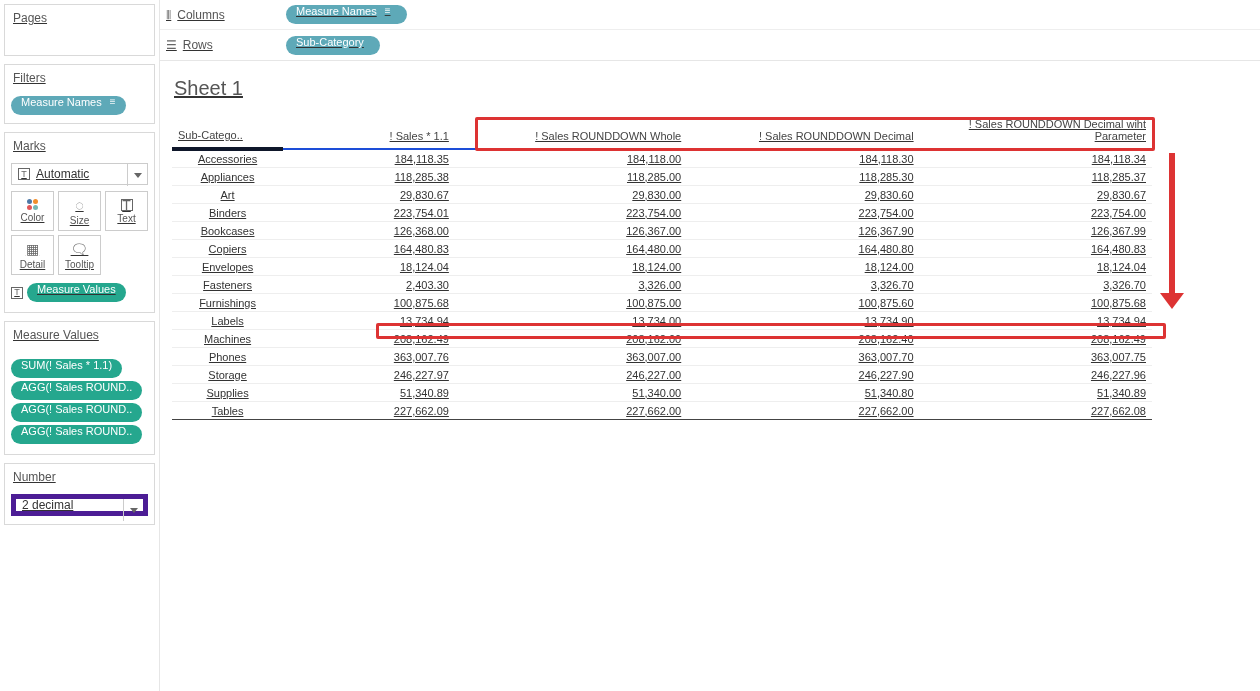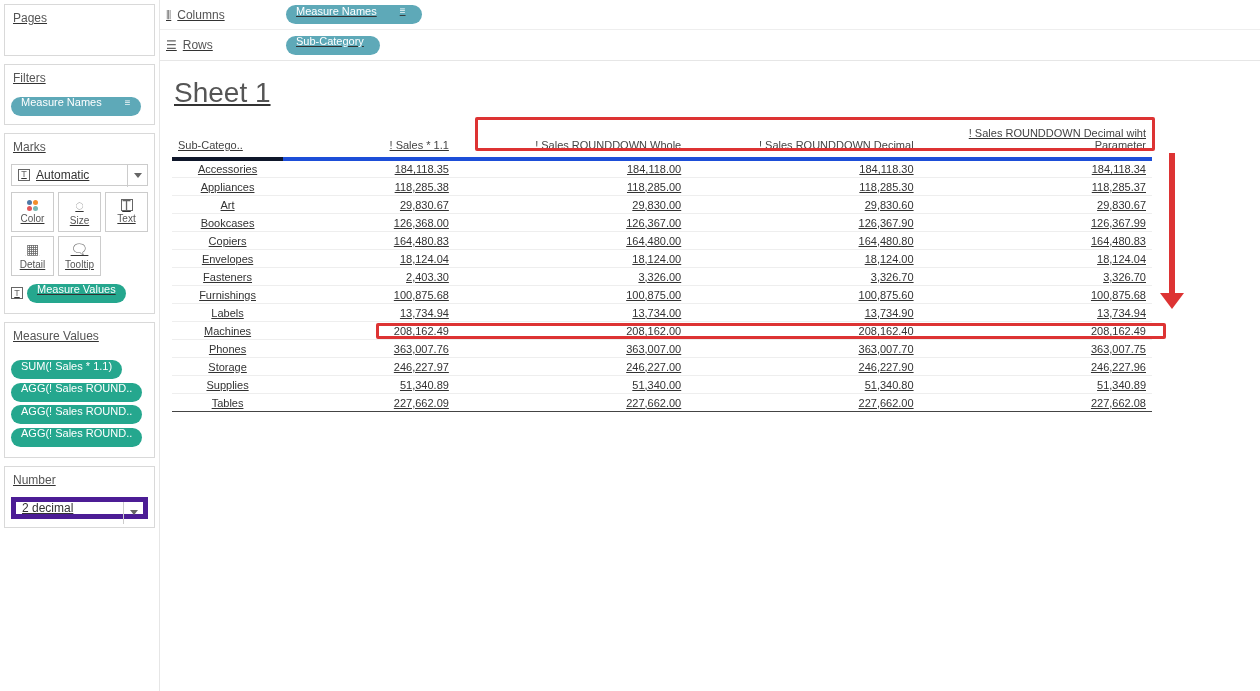--- a/index.html
+++ b/index.html
@@ -9,21 +9,21 @@
   .right-col { flex: 1; display: flex; flex-direction: column; overflow: hidden; }
 
   .card { border: 1px solid #d9d9d9; margin: 4px 0; background: #fff; }
   .card-title { padding: 6px 8px 6px 8px; color: #555; font-size: 12px; }
   .card-body { padding: 4px 6px 8px 6px; }
   .caret-down { width: 0;height:0;border-left:4px solid transparent;border-right:4px solid transparent;border-top:5px solid #666; }
   .card-select-cell { border-left:1px solid #ccc; height:22px; width:20px; display:flex;align-items:center;justify-content:center;}
   .card-select-wrap { display:flex; }
   .card-select-main { flex:1; display:flex; align-items:center; gap:6px; padding:0 6px;}
 
-  .pill { display: inline-flex; align-items: center; height: 19px; border-radius: 10px; padding: 0 10px 8px 10px; color: #fff; font-size: 11px; white-space: nowrap; overflow: hidden; text-overflow: ellipsis; max-width: 140px; gap: 15px; }
+  .pill { display: inline-flex; height: 19px; border-radius: 10px; padding: 0 10px 8px 10px; color: #fff; font-size: 11px; white-space: nowrap; overflow: hidden; text-overflow: ellipsis; max-width: 140px; }
   .pill-dim { background: #5ea9b8; }
   .pill-meas { background: #25a78e; }
   .pill .sort-ico { margin-left: 8px; font-size: 10px; opacity: .9; }
   .pill-row { margin: 2px 0; }
 
   .marks-grid { display: grid; grid-template-columns: repeat(3, 1fr); gap: 4px; margin-top: 6px;}
   .mark-btn { border: 1px solid #ccc; height: 40px; display:flex; flex-direction:column; align-items:center; justify-content:center; gap:2px; color:#555; font-size: 10px; background:#fff; }
   .mark-btn .ico { font-size: 14px; color:#666; }
   .marks-grid2 { display: grid; grid-template-columns: repeat(3, 1fr); gap: 4px; margin-top: 4px;}
 
@@ -32,23 +32,23 @@
   
   .shelves { border-bottom: 1px solid #e6e6e6; }
   .shelf-row { display:flex; align-items:center; height: 30px; border-bottom: 1px solid #eee; padding-left: 6px; gap: 10px;}
   .shelf-label { display:flex; align-items:center; gap:6px; width: 110px; color:#555; font-size: 12px;}
   .shelf-ico { font-size: 12px; color:#666; }
   .shelf-pillzone { display:flex; gap:6px; }
   .shelf-pillzone .pill { max-width: 160px; padding-right: 16px;}
 
   
   .sheet-wrap { flex:1; padding: 16px 20px 10px 12px; position:relative; }
-  .sheet-title { font-size: 28px; color:#555; margin: 0 0 14px 2px; font-weight: normal;}
+  .sheet-title { font-size: 20px; color:#555; margin: 0 0 14px 2px; font-weight: normal;}
   table.crosstab { border-collapse: collapse; width: 980px; }
-  table.crosstab th { text-align: right; font-weight: normal; font-size: 11px; color:#444; padding: 4px 6px 6px 6px; vertical-align: bottom; border-bottom: 4px solid #1d4ed8;}
+  table.crosstab th { text-align: right; font-weight: normal; font-size: 11px; color:#444; padding: 4px 6px 6px 6px; vertical-align: bottom; border-bottom: 2px solid #1d4ed8;}
   table.crosstab th.first { text-align: left; border-bottom: 4px solid #0f172a;}
   table.crosstab td { text-align: right; font-size: 11px; padding: 2px 6px; color:#333; border-bottom: 1px solid #eee; height:18px;}
   table.crosstab td.first { text-align: center; }
   table.crosstab tr.lastrow td { border-bottom: 1px solid #444; }
 
   
   .anno-box { position:absolute; border: 3px solid #d33; border-radius: 2px; pointer-events:none;}
   .anno-arrow { position:absolute; pointer-events:none;}
   .anno-arrow .shaft { width:6px; background:#d33; margin:0 auto;}
   .anno-arrow .head { width:0;height:0;border-left:12px solid transparent;border-right:12px solid transparent;border-top:16px solid #d33; margin:0 auto;}
@@ -223,20 +223,27 @@
               <td>118,285.37</td>
             </tr>
             <tr>
               <td class="first">Art</td>
               <td>29,830.67</td>
               <td>29,830.00</td>
               <td>29,830.60</td>
               <td>29,830.67</td>
             </tr>
             <tr>
+              <td class="first">Binders</td>
+              <td>223,754.01</td>
+              <td>223,754.00</td>
+              <td>223,754.00</td>
+              <td>223,754.00</td>
+            </tr>
+            <tr>
               <td class="first">Bookcases</td>
               <td>126,368.00</td>
               <td>126,367.00</td>
               <td>126,367.90</td>
               <td>126,367.99</td>
             </tr>
             <tr>
               <td class="first">Copiers</td>
               <td>164,480.83</td>
               <td>164,480.00</td>

